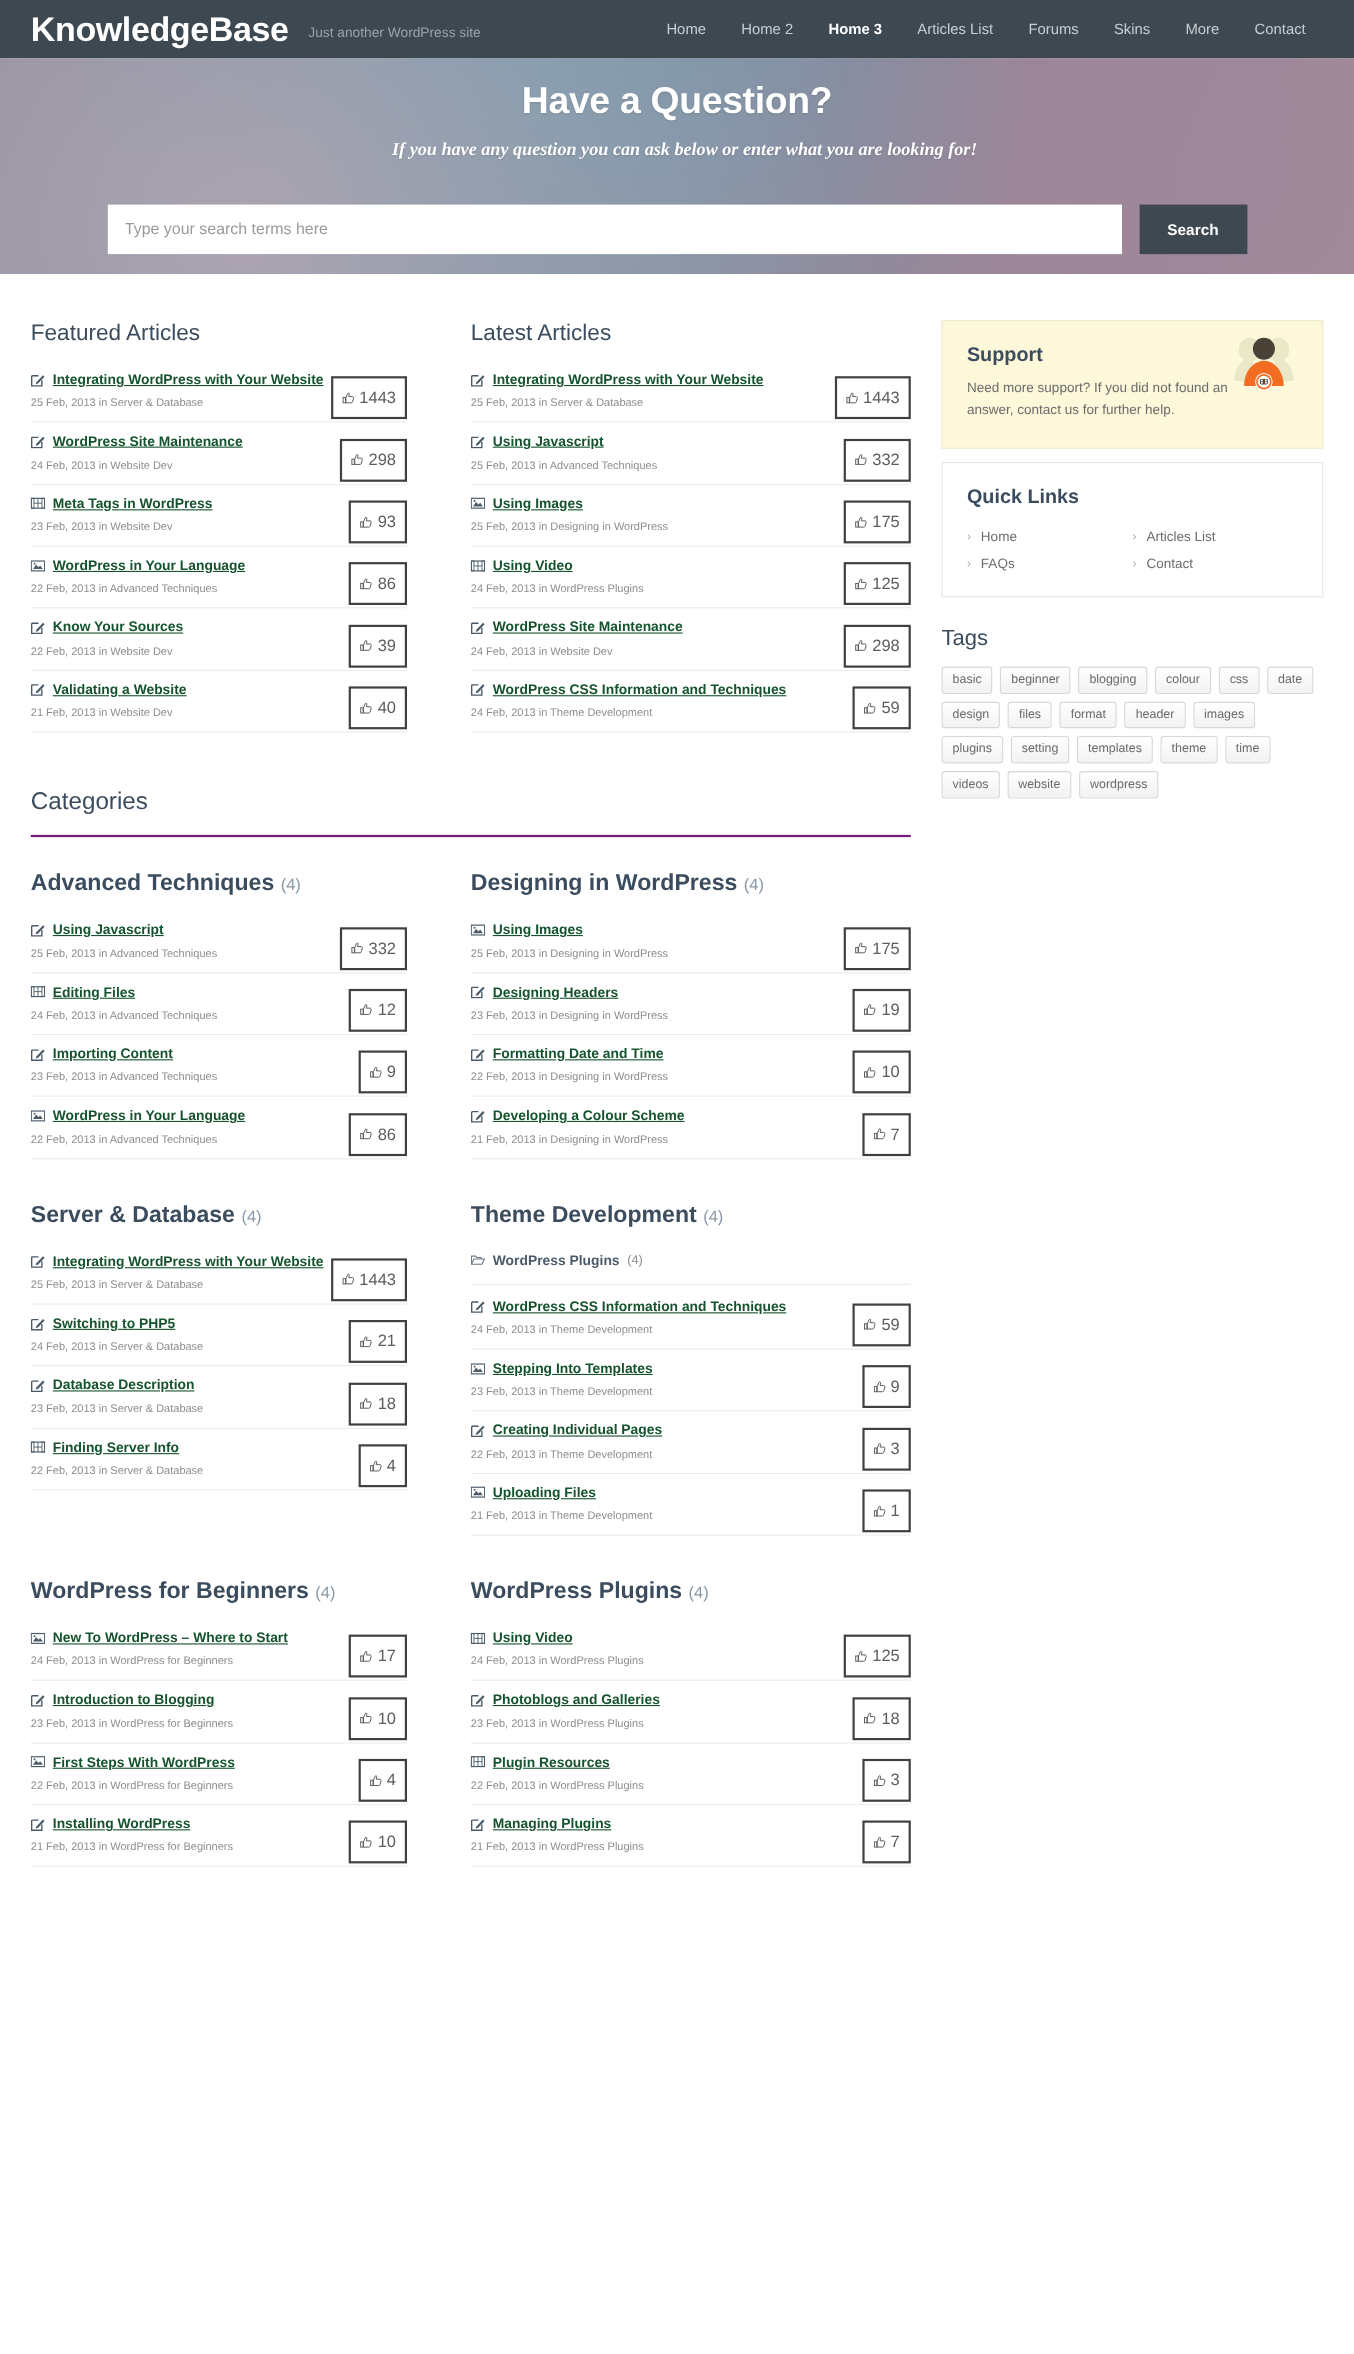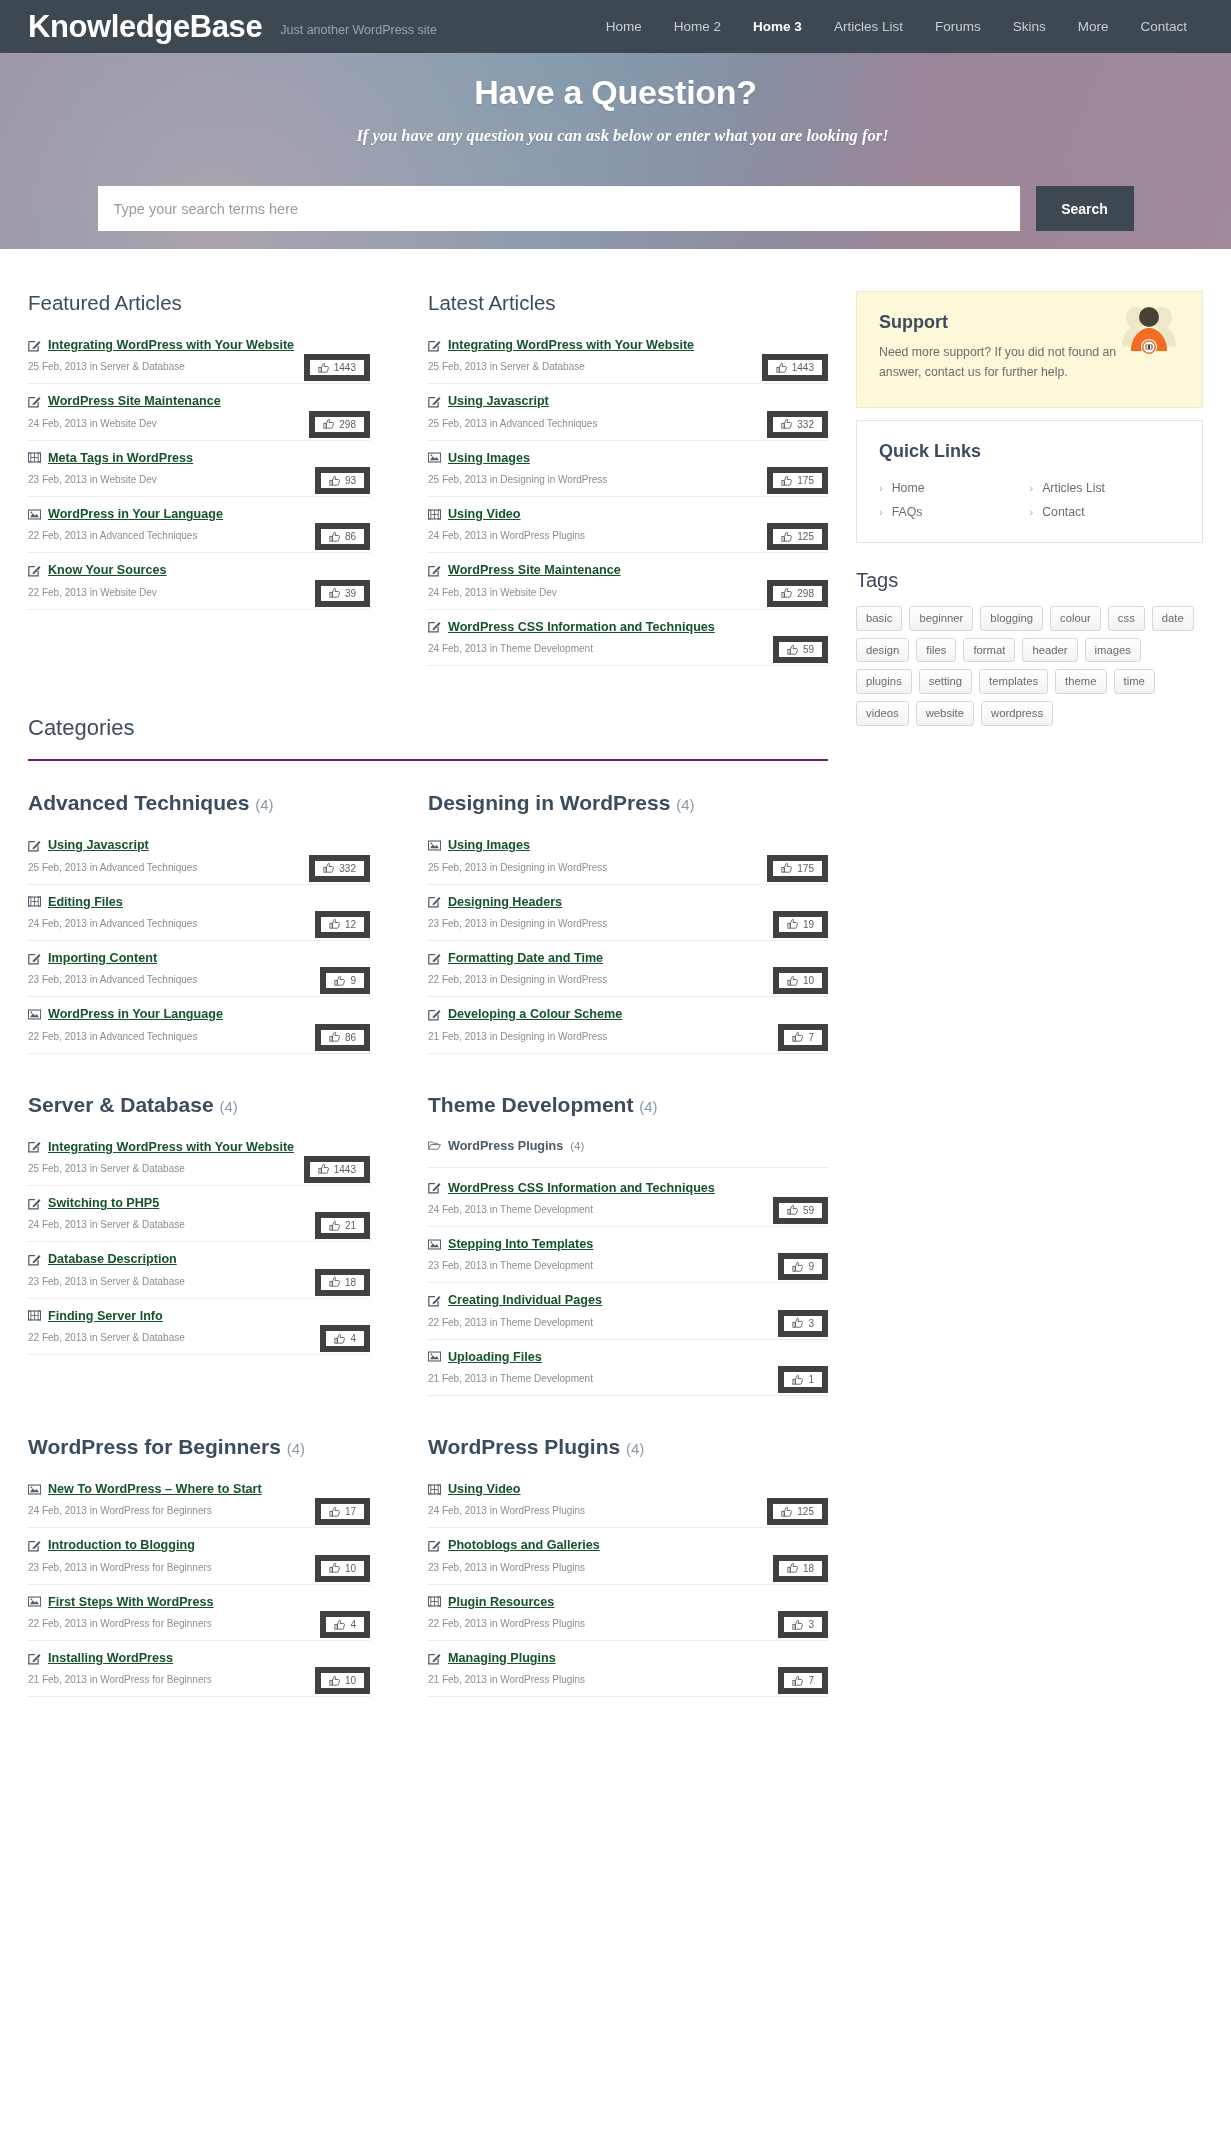--- a/index.html
+++ b/index.html
@@ -166,29 +166,29 @@
   .art-meta {
     font-size:10px;
     color:#8d8d8d;
     padding-right:70px;
     line-height:1.4;
   }
   .likes {
     position:absolute;
     right:0;
     bottom:2px;
-    border:6px solid #404040;
+    border:2px solid #404040;
     background:#fff;
     min-width:44px;
-    height:27px;
+    height:39px;
     display:flex;
     align-items:center;
     justify-content:center;
     gap:4px;
-    font-size:10px;
+    font-size:15px;
     color:#5d5d5d;
     padding:0 8px;
   }
   .likes svg { display:block; }
 
   
   .ic { width:13px; height:13px; flex:0 0 13px; display:block; }
   .ic svg { display:block; }
 
   
@@ -422,20 +422,42 @@
               </div>
               <div class="art-meta">22 Feb, 2013 in Website Dev</div>
               <div class="likes">
                 <span>
                   <svg xmlns="http://www.w3.org/2000/svg" width="12" height="12" viewBox="0 0 16 16">
                     <path d="M4.6 7.2 L6.9 2.1 C7.8 1.2 9.0 1.9 8.7 3.1 L8.1 6.0 L12.5 6.0 C13.6 6.0 14.2 6.9 13.9 7.8 L12.6 12.4 C12.4 13.2 11.8 13.6 11.1 13.6 L4.6 13.6 Z" fill="none" stroke="#5d5d5d" stroke-width="1.2" stroke-linejoin="round"></path>
                     <rect x="1.2" y="7.2" width="3.0" height="6.4" fill="none" stroke="#5d5d5d" stroke-width="1.2"></rect>
                   </svg>
                 </span>
                 <span>39</span>
+              </div>
+            </div>
+            <div class="art">
+              <div class="art-title">
+                <span class="ic">
+                  <svg xmlns="http://www.w3.org/2000/svg" width="13" height="13" viewBox="0 0 16 16">
+                    <path d="M1 3.2 L1 14.6 L12.4 14.6 L12.4 8.2" fill="none" stroke="#4a5a68" stroke-width="1.5"></path>
+                    <path d="M1 3.2 L8.6 3.2" fill="none" stroke="#4a5a68" stroke-width="1.5"></path>
+                    <path d="M6.2 10.4 L13.7 2.6 L15.4 4.3 L8 12 L5.4 12.6 Z" fill="#4a5a68"></path>
+                  </svg>
+                </span>
+                <span class="ttxt">Validating a Website</span>
+              </div>
+              <div class="art-meta">21 Feb, 2013 in Website Dev</div>
+              <div class="likes">
+                <span>
+                  <svg xmlns="http://www.w3.org/2000/svg" width="12" height="12" viewBox="0 0 16 16">
+                    <path d="M4.6 7.2 L6.9 2.1 C7.8 1.2 9.0 1.9 8.7 3.1 L8.1 6.0 L12.5 6.0 C13.6 6.0 14.2 6.9 13.9 7.8 L12.6 12.4 C12.4 13.2 11.8 13.6 11.1 13.6 L4.6 13.6 Z" fill="none" stroke="#5d5d5d" stroke-width="1.2" stroke-linejoin="round"></path>
+                    <rect x="1.2" y="7.2" width="3.0" height="6.4" fill="none" stroke="#5d5d5d" stroke-width="1.2"></rect>
+                  </svg>
+                </span>
+                <span>40</span>
               </div>
             </div>
           </div>
       </div>
       <div class="col">
         <h2 class="block-title">Latest Articles</h2>
         <div id="latest-list">
             <div class="art">
               <div class="art-title">
                 <span class="ic">

